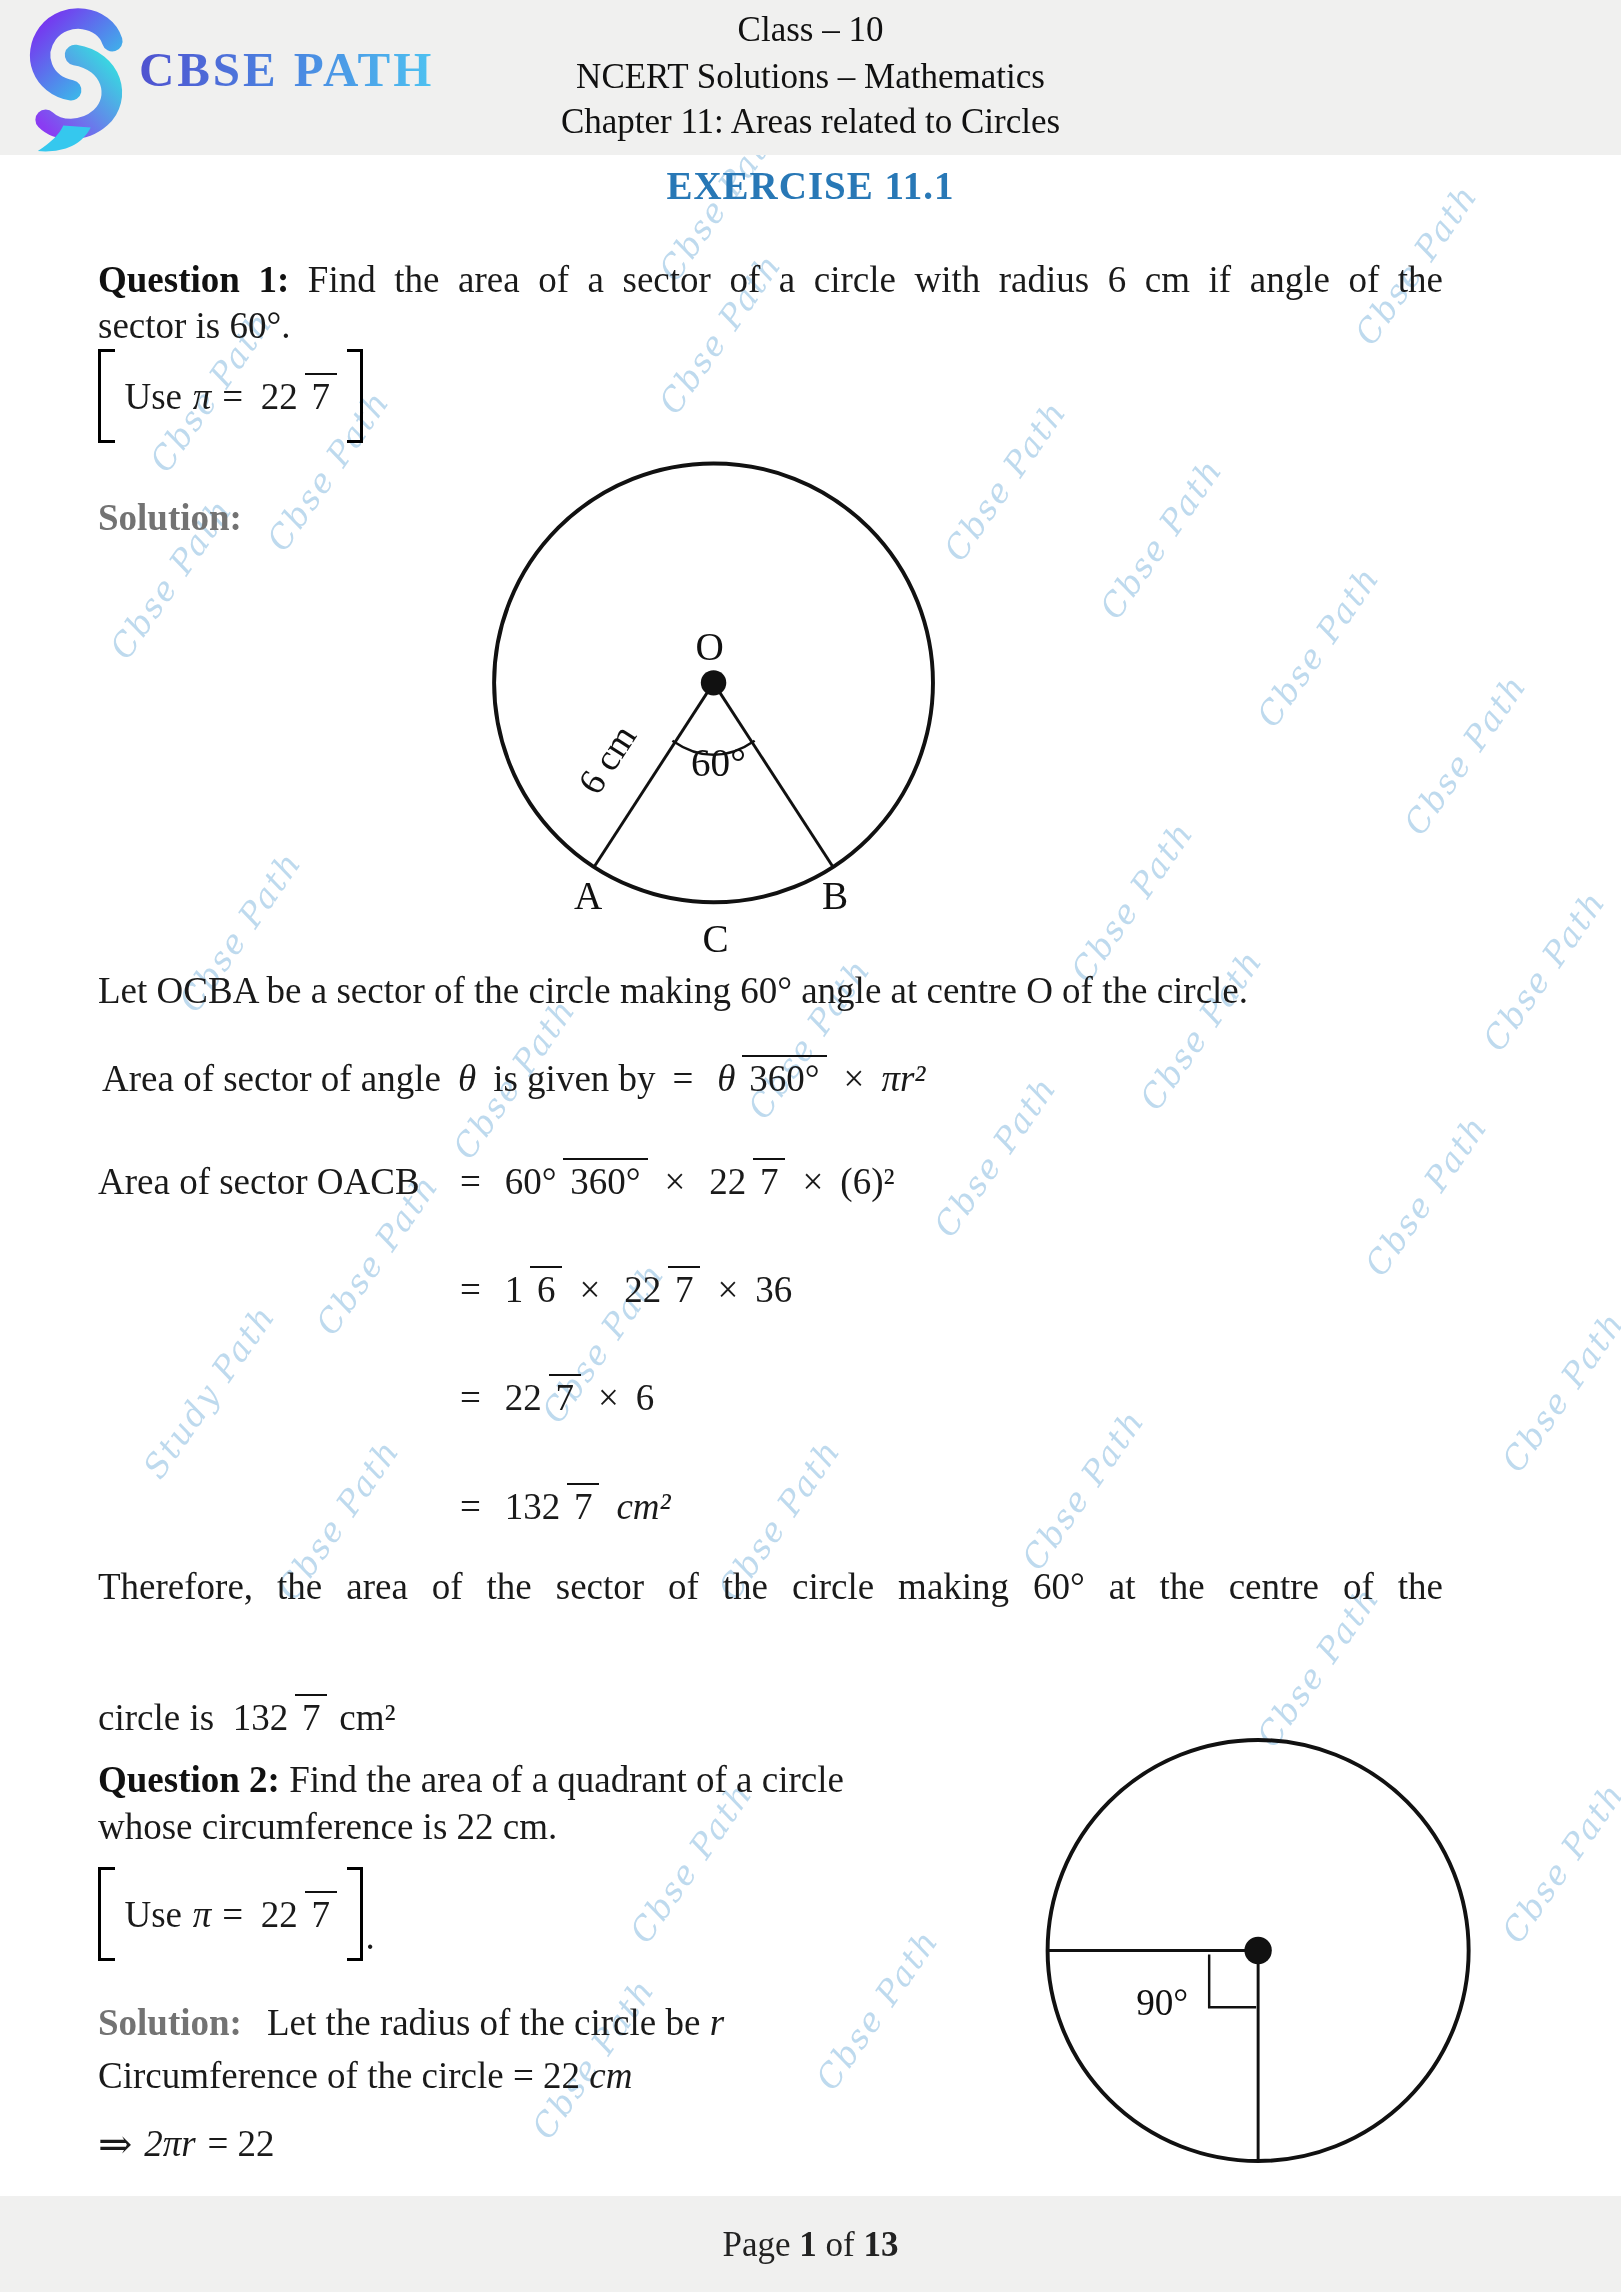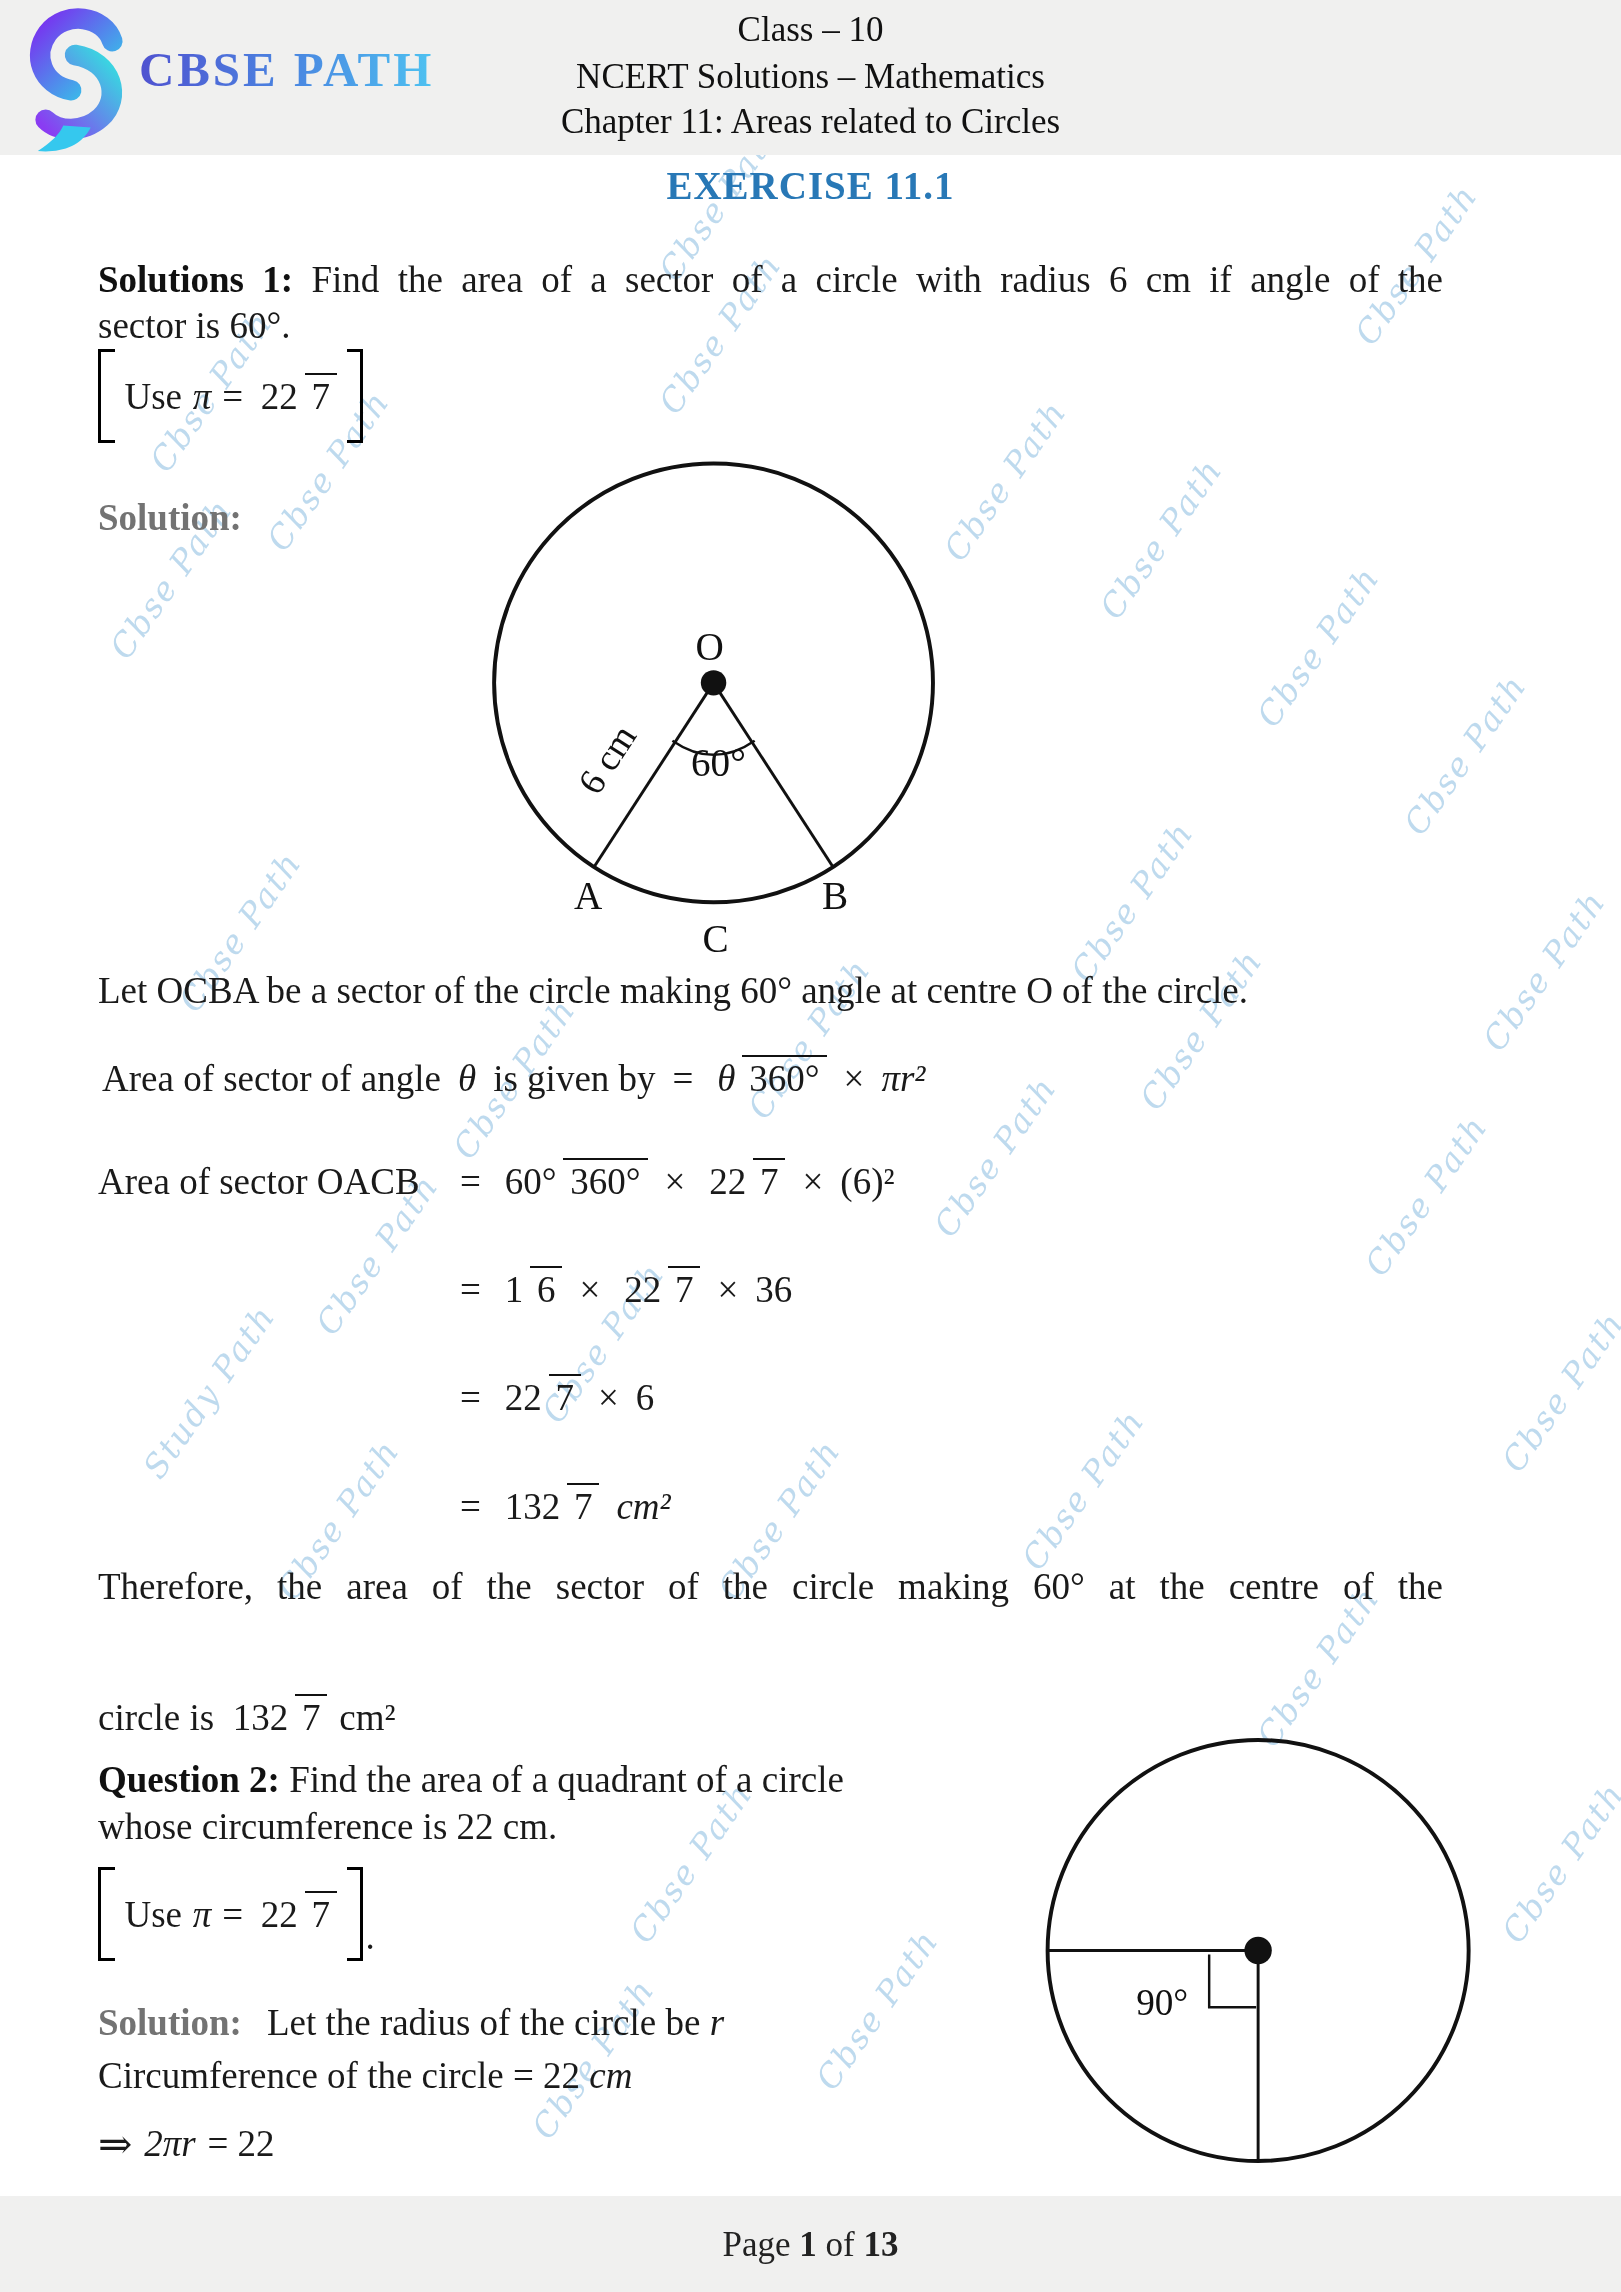--- a/index.html
+++ b/index.html
@@ -104,21 +104,21 @@
       <path d="M74,126 C64,146 42,152 20,150 C34,141 42,133 46,124 Z" fill="#35c8ee"></path>
     </svg>
     <div class="brand">CBSE PATH</div>
     <div class="hdr-line" style="top:7.8px">Class – 10</div>
     <div class="hdr-line" style="top:55px">NCERT Solutions – Mathematics</div>
     <div class="hdr-line" style="top:100px">Chapter 11: Areas related to Circles</div>
   </div>
 
   <div class="ex-title">EXERCISE 11.1</div>
 
-  <div class="jline" style="top:257px"><span class="qlabel">Solutions 1:</span><span> Find the area of a sector of a circle with radius 6 cm if angle of the</span></div>
+  <div class="jline" style="top:257px"><span class="qlabel">Question 1:</span><span> Find the area of a sector of a circle with radius 6 cm if angle of the</span></div>
   <div class="pline" style="top:303px">sector is 60°.</div>
 
   <div class="usebox" style="left:98px;top:349px">
     <div class="brk l"></div>
     <div class="inner">
       <span>Use</span>
       <span class="it">π</span>
       <span>=</span>
       <span class="frac">
         <span class="num">22</span>

